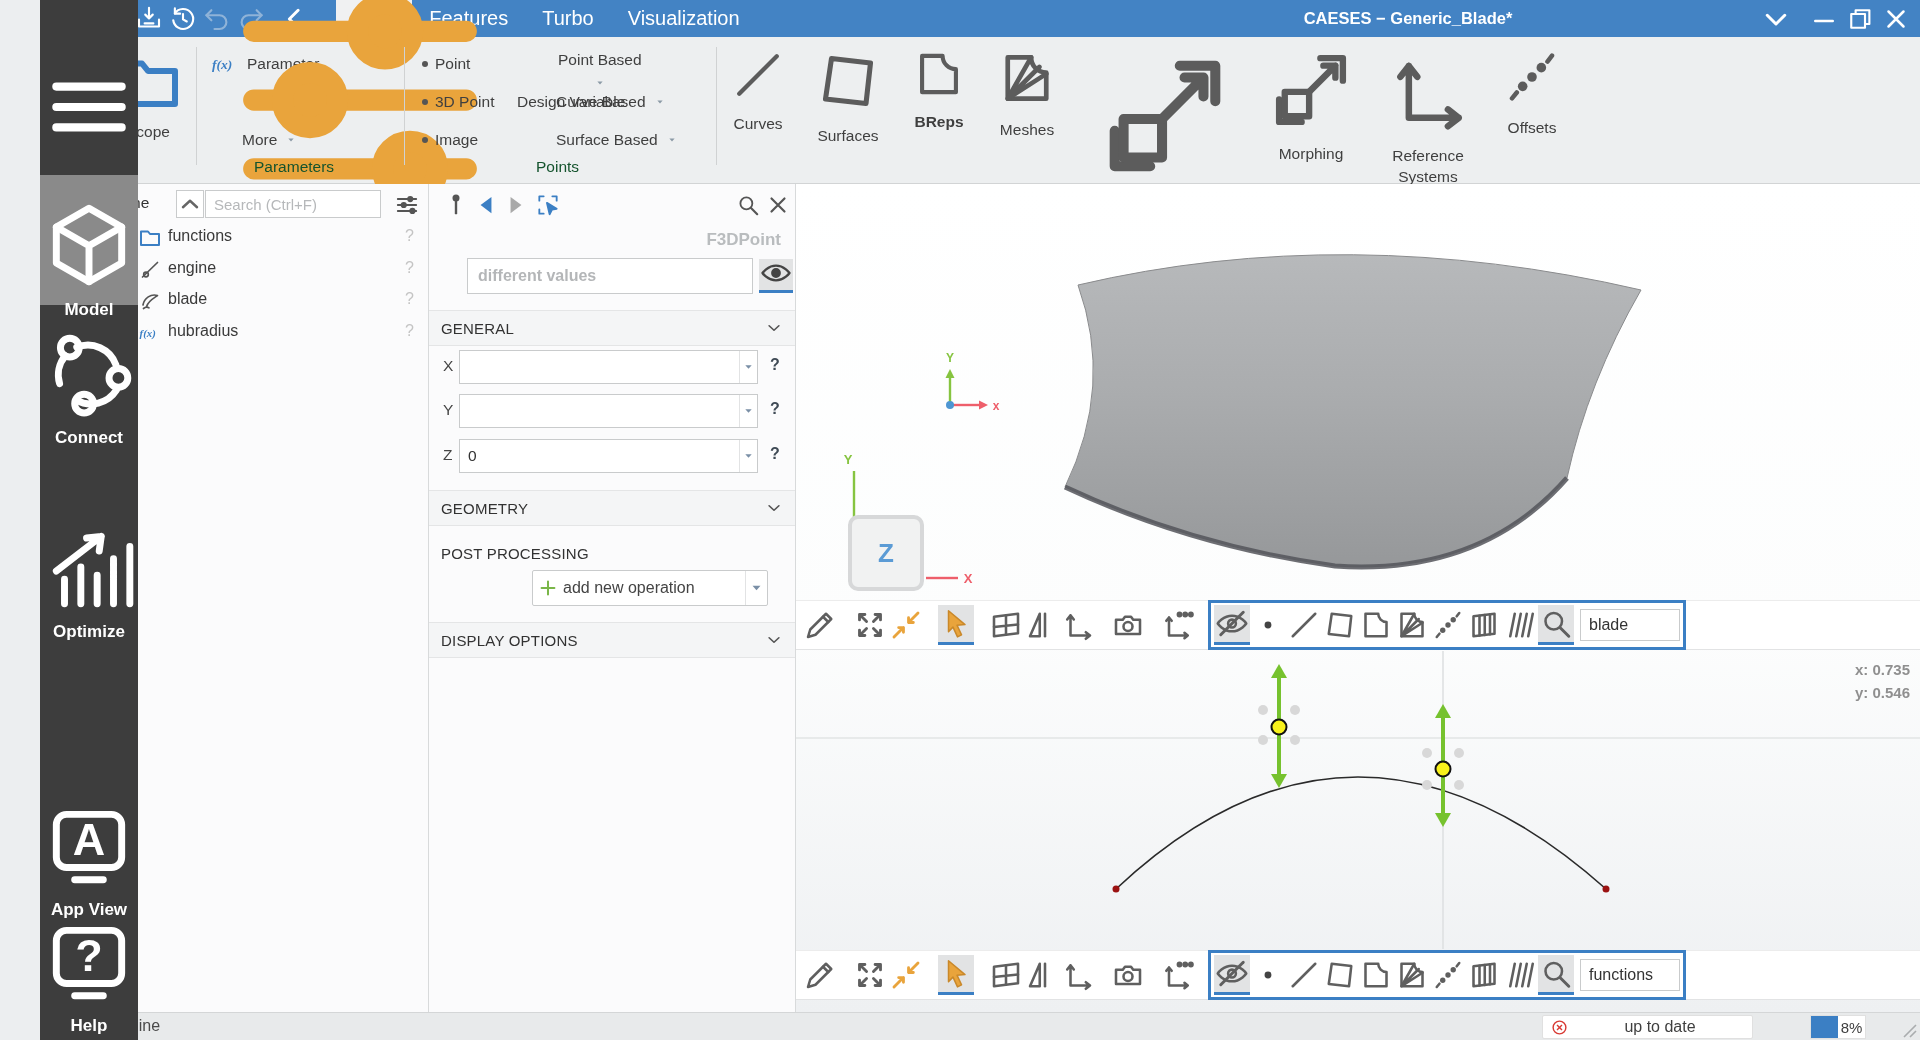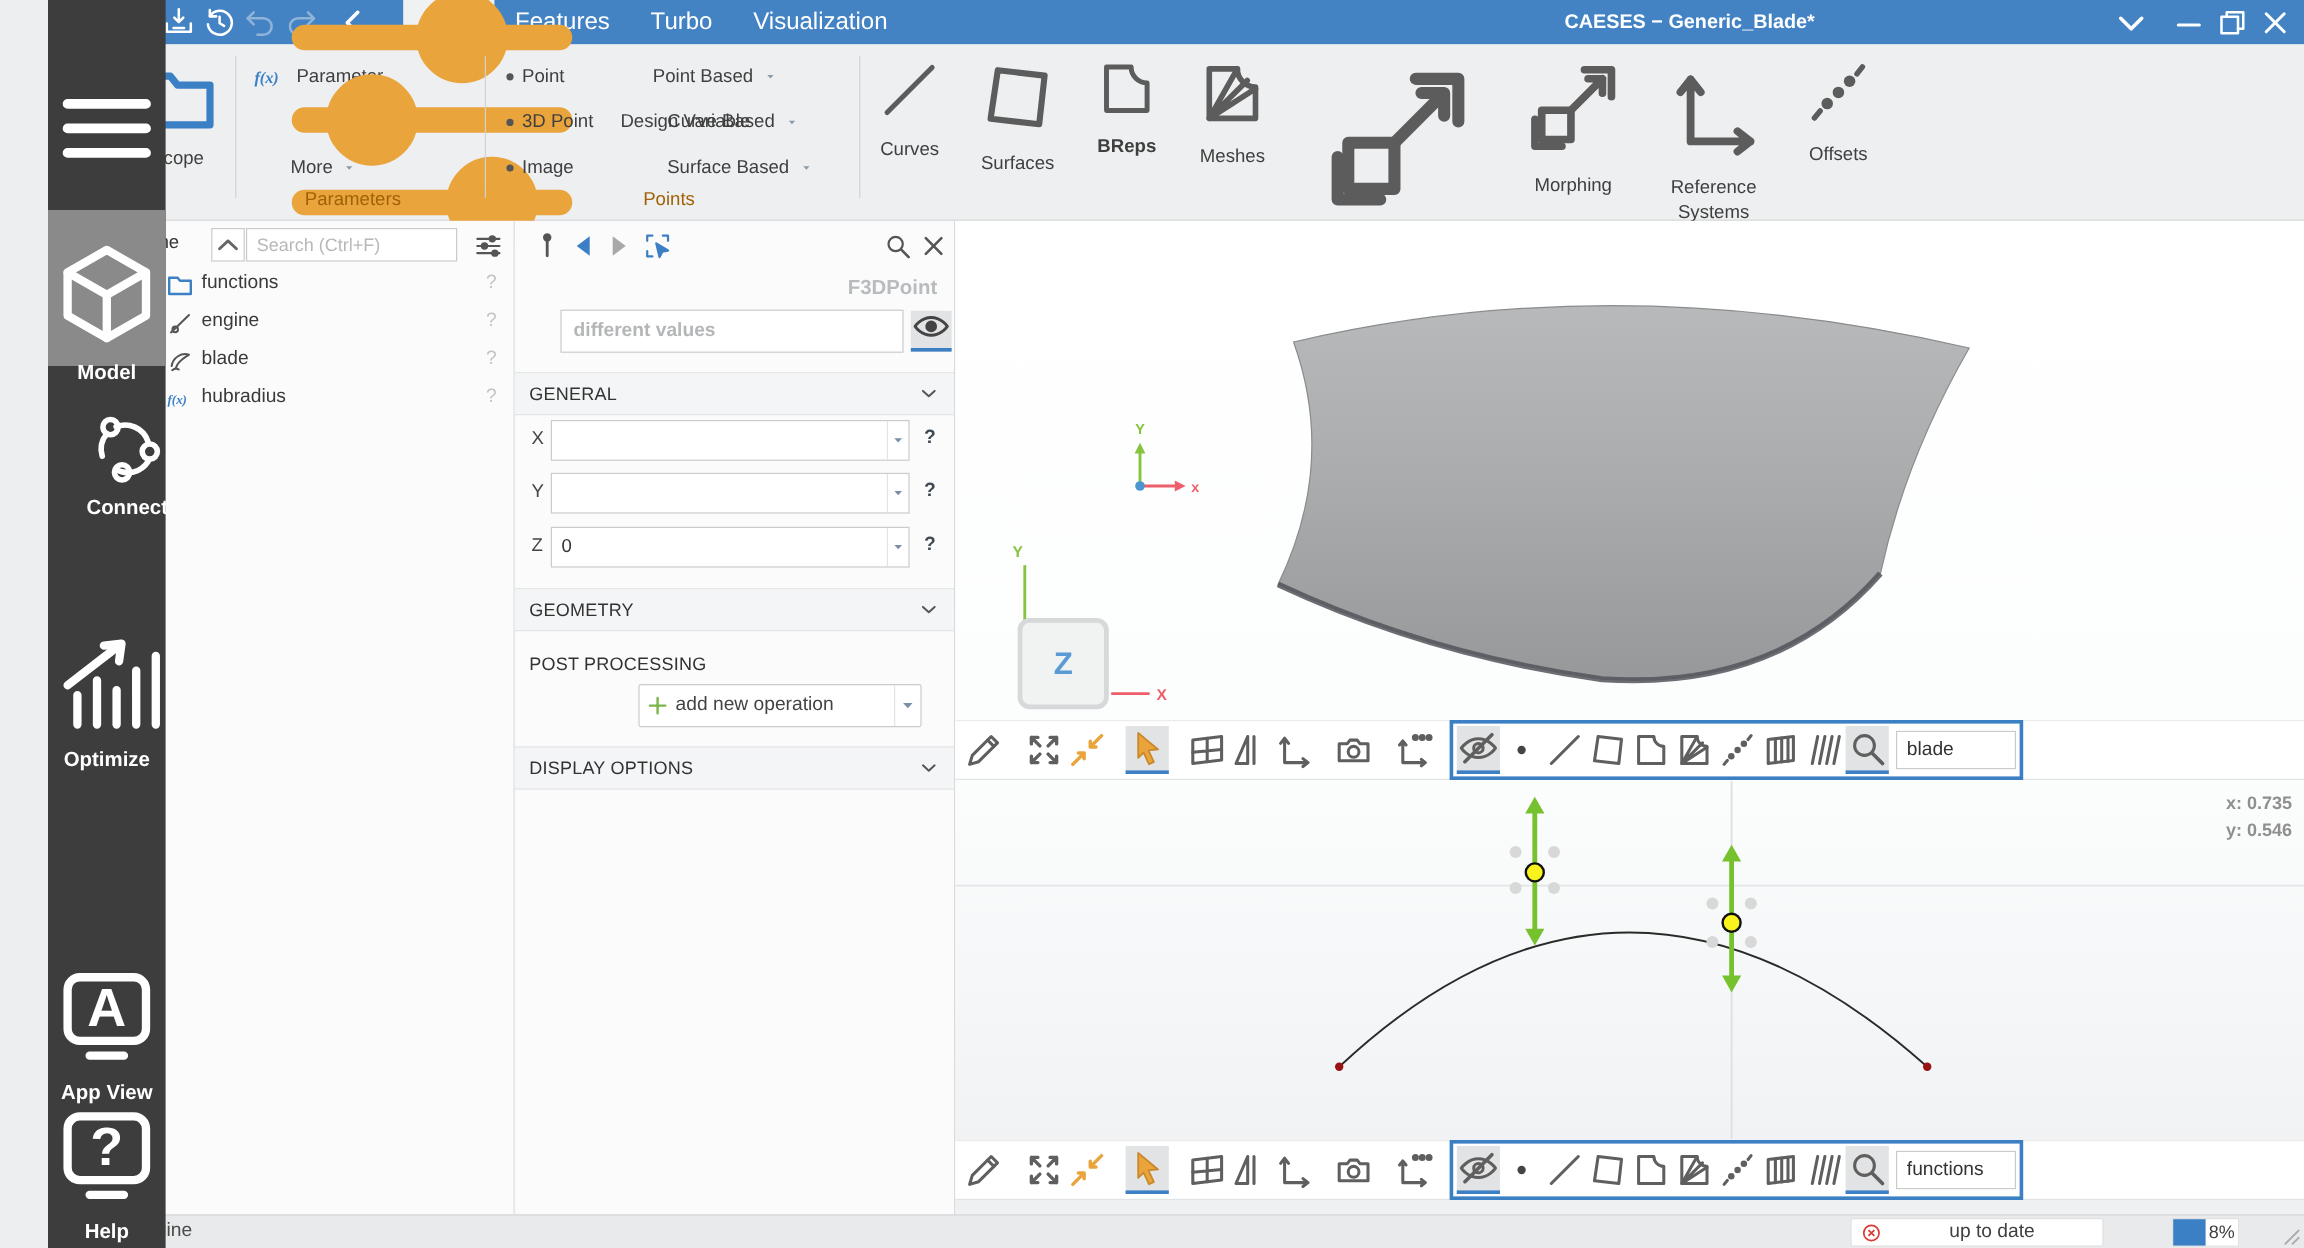--- a/index.html
+++ b/index.html
@@ -21,21 +21,21 @@
   
   .sidebar { position:absolute; left:0; top:0; width:98px; height:1040px; background:#3d3d3d; z-index:30;margin-left:40px; }
   .side-btn { position:absolute; left:0; width:98px; text-align:center; color:#ffffff; cursor:pointer; }
   .side-btn svg { width:46px; height:46px; }
   .side-label { font-size:17px; font-weight:bold; margin-top:2px; }
   .side-active { position:absolute; left:0; top:175px; width:98px; height:130px; background:#8a8a8a; }
 
   
   .ribbon { position:absolute; left:98px; top:37px; width:1822px; height:147px; background:#edeff0; border-bottom:1px solid #d2d4d5; font-size:15.5px; color:#3f3f3f; }
   .rdiv { position:absolute; top:10px; width:1px; height:118px; background:#d0d2d3; }
-  .grp-label { position:absolute; top:121px; font-size:15.5px; color:#a16207; }
+  .grp-label { position:absolute; top:121px; font-size:15.5px; color:#14532d; }
   .scope { position:absolute; left:14px; top:10px; width:72px; text-align:center; cursor:pointer; }
   .scope svg { width:30px; height:30px; color:#3b7fc4; }
   .rrow { position:absolute; height:26px; display:flex; align-items:center; gap:7px; cursor:pointer; }
   .rrow svg { width:24px; height:24px; }
   .caret-sm { width:14px !important; height:14px !important; color:#8b9aa6; }
   .bullet { width:6px; height:6px; border-radius:50%; background:#555; }
   .bigbtn { position:absolute; top:8px; text-align:center; cursor:pointer; color:#3f3f3f; }
   .bigbtn svg { width:32px; height:32px; color:#5c5c5c; }
   .bigbtn .bb-label { margin-top:4px; line-height:21px; }
 
@@ -119,21 +119,21 @@
             <path d="M4 7h16M4 12h16M4 17h16" stroke-width="2"></path>
           </svg></span>
     </div>
     <div class="side-btn" style="top:196px;">
       <span><svg viewBox="0 0 24 24" fill="none" stroke="currentColor" stroke-width="1.7" stroke-linecap="round" stroke-linejoin="round" style="width:100%;height:100%;">
             <path d="M12 3l8 4.6v8.8L12 21l-8-4.6V7.6z"></path>
             <path d="M4 7.6l8 4.6 8-4.6M12 12.2V21"></path>
           </svg></span>
       <div class="side-label">Model</div>
     </div>
-    <div class="side-btn" style="top:340px;padding-left:32px;">
+    <div class="side-btn" style="top:324px;">
       <span><svg viewBox="0 0 24 24" fill="none" stroke="currentColor" stroke-width="1.7" stroke-linecap="round" stroke-linejoin="round" style="width:100%;height:100%;">
             <path d="M9 5.7A7.3 7.3 0 0 1 18.6 10M18.7 16.2A7.3 7.3 0 0 1 8.9 18.6M4.8 14.6A7.3 7.3 0 0 1 6.2 7.8"></path>
             <circle cx="7.3" cy="5.8" r="2.3"></circle>
             <circle cx="19.2" cy="13.2" r="2.3"></circle>
             <circle cx="10.8" cy="19.5" r="2.3"></circle>
           </svg></span>
       <div class="side-label">Connect</div>
     </div>
     <div class="side-btn" style="top:518px;">
       <span><svg viewBox="0 0 24 24" fill="none" stroke="currentColor" stroke-width="1.7" stroke-linecap="round" stroke-linejoin="round" style="width:100%;height:100%;">
@@ -270,21 +270,21 @@
         <span>Point</span>
       </div>
     <div class="rrow" style="left:324px; top:52px;">
         <span class="bullet"></span>
         <span>3D Point</span>
       </div>
     <div class="rrow" style="left:324px; top:90px;">
         <span class="bullet"></span>
         <span>Image</span>
       </div>
-    <div class="rrow" style="left:446px; top:14px;">
+    <div class="rrow" style="left:460px; top:14px;flex-direction:column;">
         <span>Point Based</span>
         <span class="caret-sm"><svg viewBox="0 0 24 24" fill="none" stroke="currentColor" stroke-width="1.7" stroke-linecap="round" stroke-linejoin="round" style="width:100%;height:100%;">
             <path d="M7.5 9.5l4.5 5 4.5-5" fill="currentColor" stroke="none"></path>
           </svg></span>
       </div>
     <div class="rrow" style="left:458px; top:52px;">
         <span>Curve Based</span>
         <span class="caret-sm"><svg viewBox="0 0 24 24" fill="none" stroke="currentColor" stroke-width="1.7" stroke-linecap="round" stroke-linejoin="round" style="width:100%;height:100%;">
             <path d="M7.5 9.5l4.5 5 4.5-5" fill="currentColor" stroke="none"></path>
           </svg></span>

